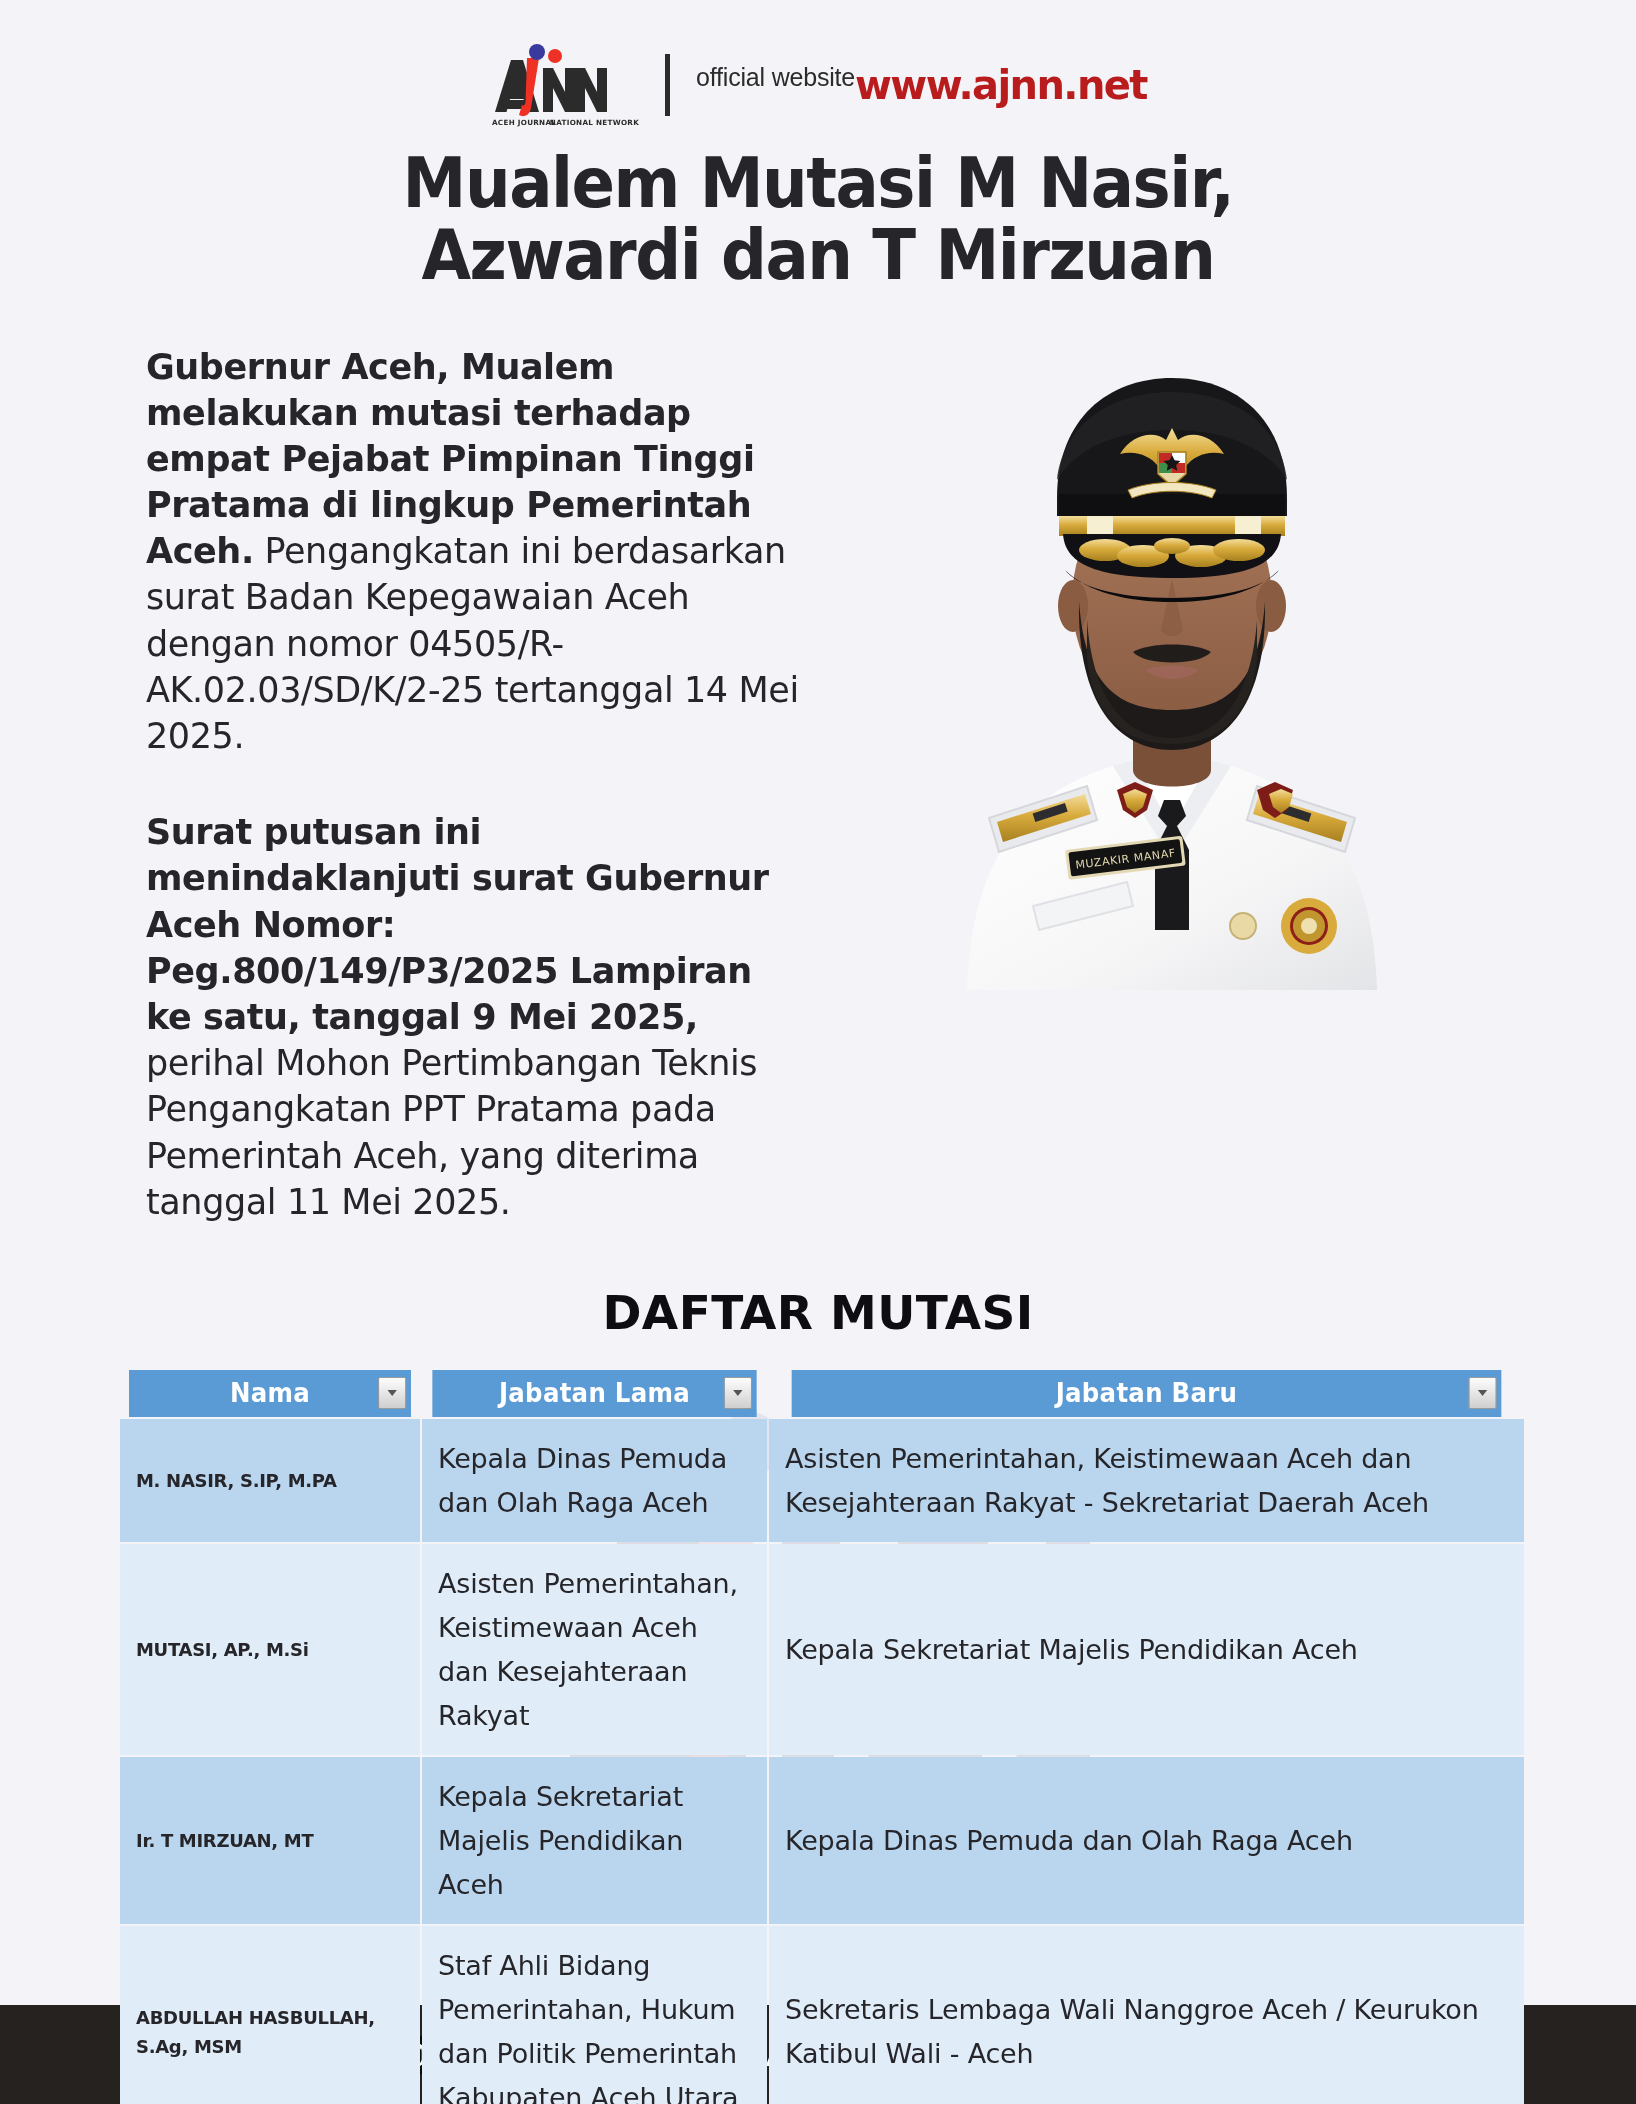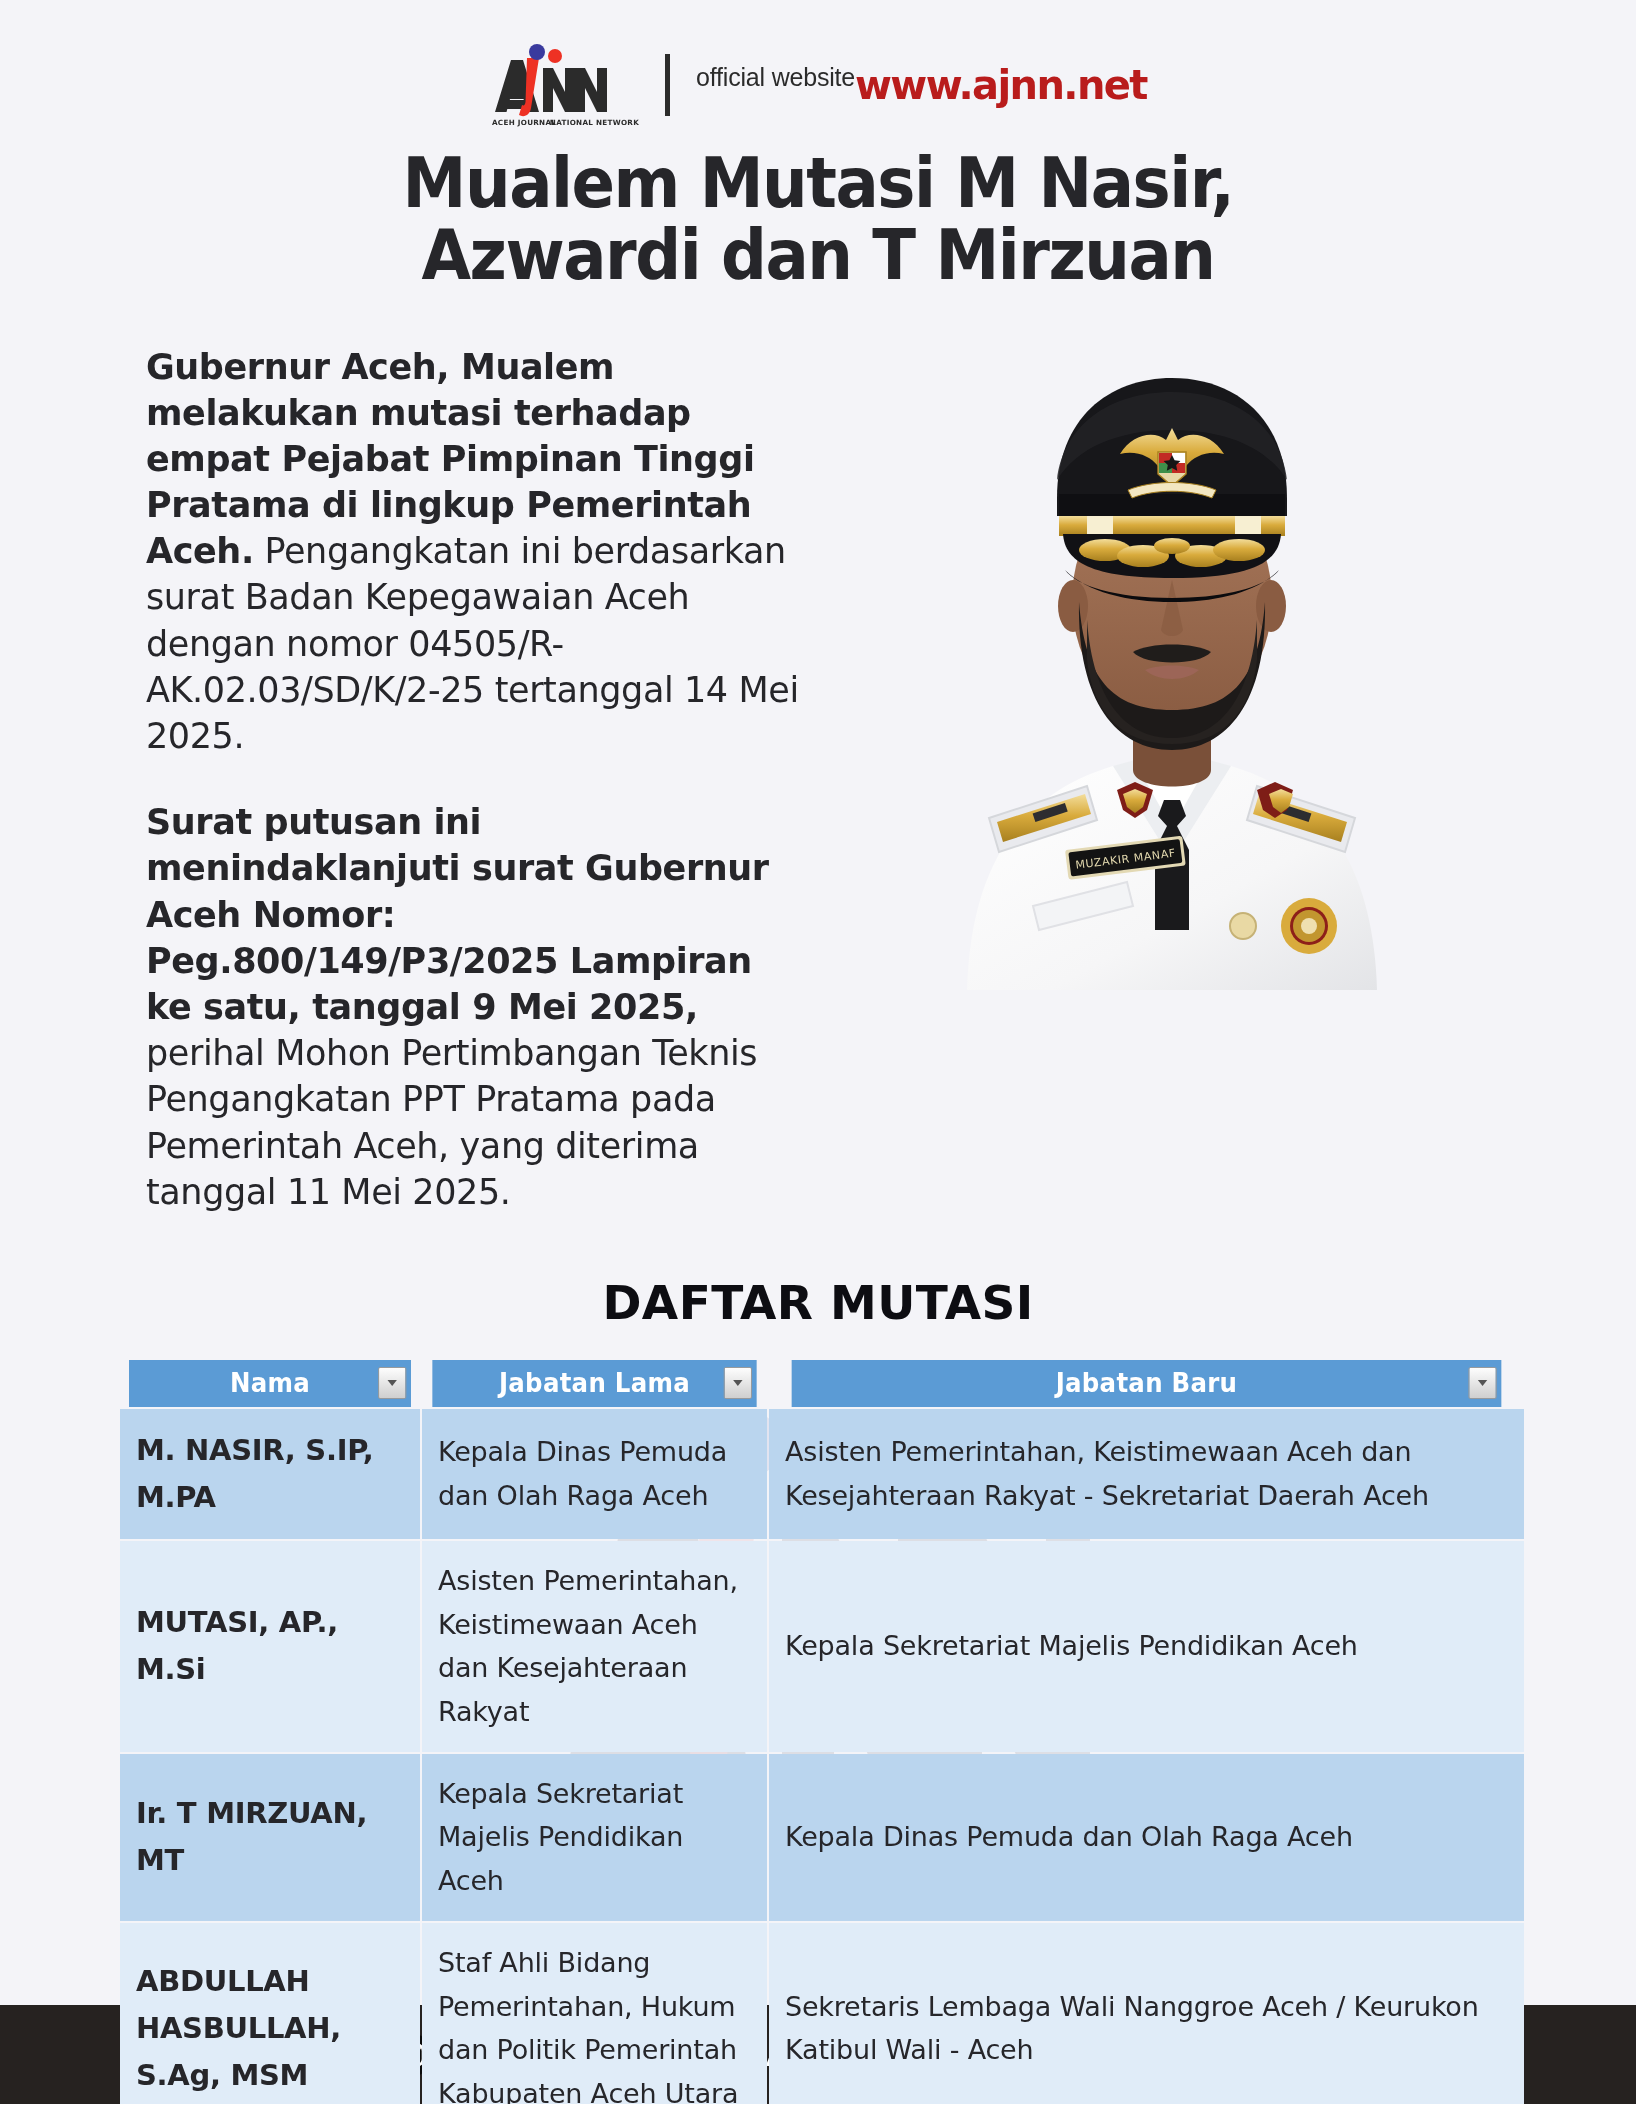--- a/index.html
+++ b/index.html
@@ -54,21 +54,21 @@
     z-index:3;
   }
   .col-text{ width:660px; padding-top:14px; }
   .para{
     font-size:35px;
     line-height:1.32;
     color:#26262a;
     font-family:"DejaVu Sans", sans-serif;
     letter-spacing:-0.4px;
   }
-  .para + .para{ margin-top:40px; }
+  .para + .para{ margin-top:50px; }
   .para b{ font-weight:bold; }
 
   .col-photo{
     flex:1; position:relative; min-height:620px;
     display:flex; align-items:flex-start; justify-content:center;
   }
 
   
   .portrait{ width:470px; height:660px; position:relative; }
 
@@ -131,21 +131,21 @@
     line-height:1.62;
     color:#26262a;
     font-family:"DejaVu Sans", sans-serif;
     padding:18px 16px;
     vertical-align:middle;
     letter-spacing:-0.2px;
   }
   tbody tr.odd td{ background:#bad5ee; }
   tbody tr.even td{ background:#e0ecf8; }
   td.nama{
-    font-weight:bold; font-size:29px; text-align:left;
+    font-weight:bold; font-size:18px; text-align:left;
     width:300px; letter-spacing:-0.3px;
   }
   td.lama{ width:345px; }
   td.baru{ }
 
   
   .social-bar{
     position:absolute; left:0; bottom:0;
     width:1636px; height:99px;
     background:#262220;

